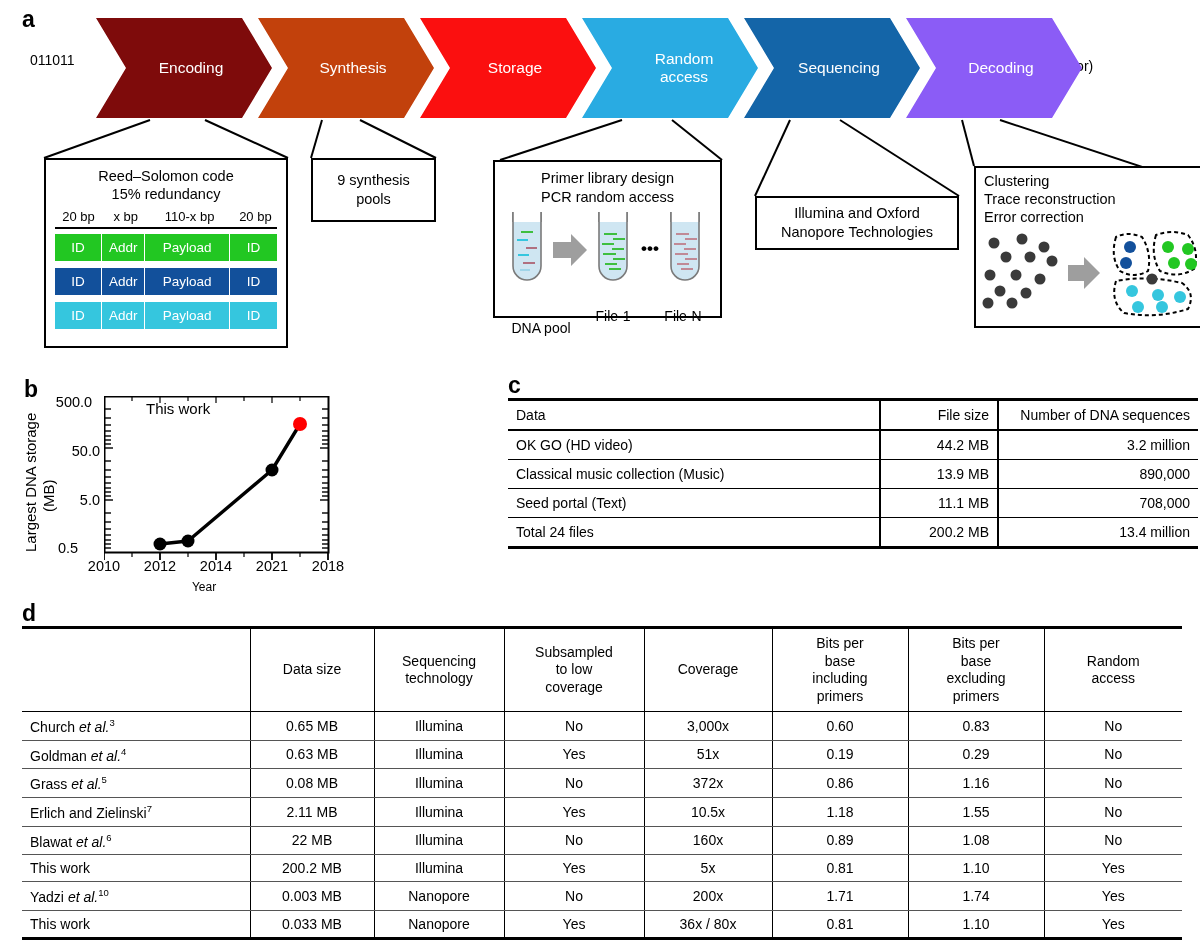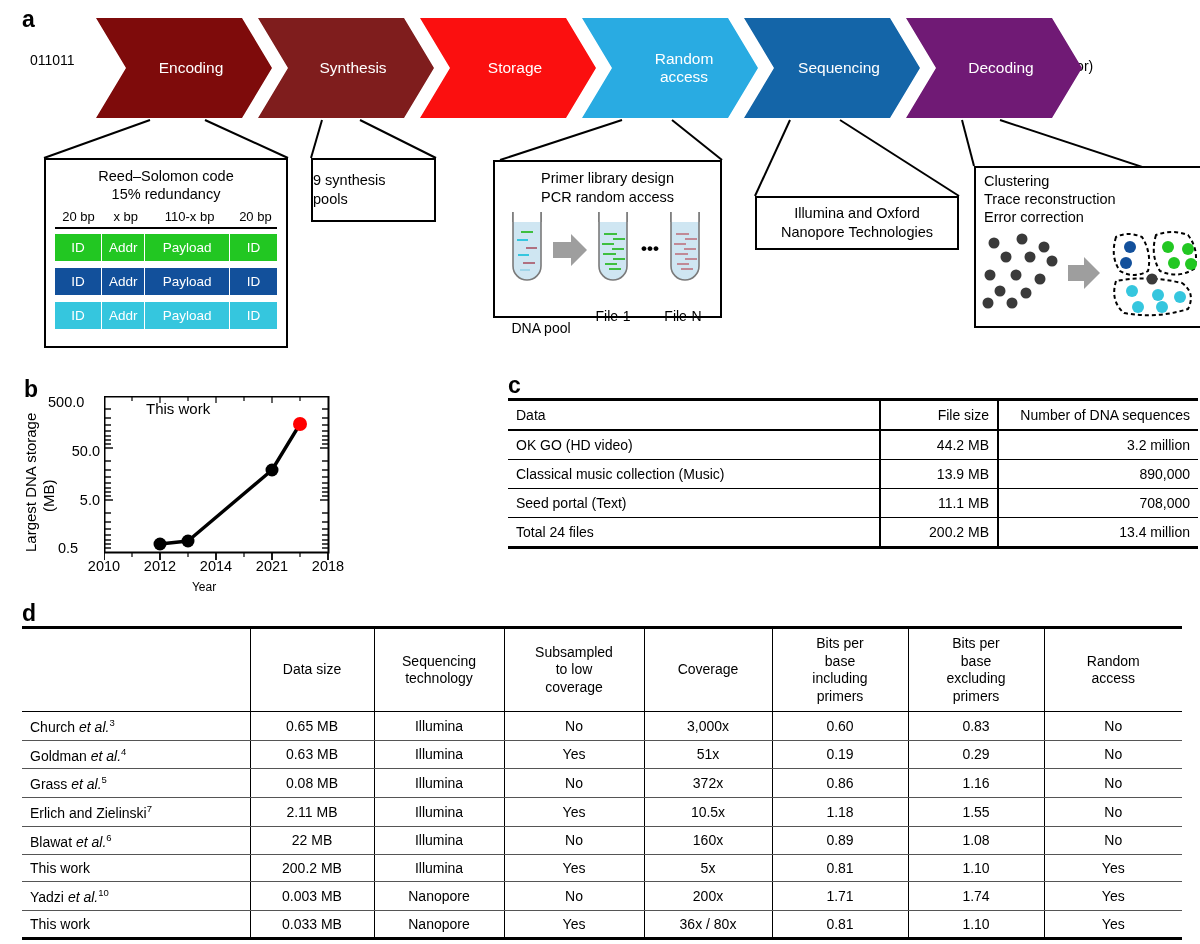--- a/index.html
+++ b/index.html
@@ -124,36 +124,36 @@
     <div class="bits-left">011011</div>
     <div class="bits-right">
       <div>011011</div>
       <div>(0 bit error)</div>
     </div>
 
     <div class="chev-row">
       <div class="chev" style="left:96px; width:176px; background:#7E0B0B;">
         <span>Encoding</span>
       </div>
-      <div class="chev" style="left:258px; width:176px; background:#7f1d1d;">
+      <div class="chev" style="left:258px; width:176px; background:#c2410c;">
         <span>Synthesis</span>
       </div>
       <div class="chev" style="left:420px; width:176px; background:#FB0F0F;">
         <span>Storage</span>
       </div>
       <div class="chev" style="left:582px; width:176px; background:#29ABE2;">
         <span>
           <span style="display:block">Random</span>
           <span style="display:block">access</span>
         </span>
       </div>
       <div class="chev" style="left:744px; width:176px; background:#1465A8;">
         <span>Sequencing</span>
       </div>
-      <div class="chev" style="left:906px; width:176px; background:#701a75;">
+      <div class="chev" style="left:906px; width:176px; background:#8b5cf6;">
         <span>Decoding</span>
       </div>
     </div>
 
     <svg class="lines" viewBox="0 0 1200 360">
       <g stroke="#000" stroke-width="2" fill="none">
 
         <path d="M150 120 L44 158"></path>
         <path d="M205 120 L288 158"></path>
 
@@ -197,21 +197,21 @@
         <div style="width:48px">ID</div>
       </div>
       <div class="seqrow g3">
         <div style="width:48px">ID</div>
         <div style="width:44px">Addr</div>
         <div style="width:86px">Payload</div>
         <div style="width:48px">ID</div>
       </div>
     </div>
 
-    <div class="subbox" style="left:311px; top:158px; width:125px; height:64px; display:flex; flex-direction:column; align-items:flex-start; justify-content:center;">
+    <div class="subbox" style="left:311px; top:158px; width:125px; height:64px; display:flex; flex-direction:column; align-items:center; justify-content:center;">
       <div>9 synthesis</div>
       <div>pools</div>
     </div>
 
     <div class="subbox" style="left:493px; top:160px; width:229px; height:158px; text-align:center;">
       <div class="btitle">
         <div>Primer library design</div>
         <div>PCR random access</div>
       </div>
       <svg width="225" height="100" viewBox="0 0 225 100" style="display:block;margin-top:2px">
@@ -333,21 +333,21 @@
   <div id="panel-b">
     <div class="panel-letter" style="left:24px; top:4px;">b</div>
 
     <div class="axis-ylab" style="left:22px; top:180px;">
       <span>Largest DNA storage</span>
     </div>
     <div class="axis-ylab" style="left:40px; top:140px;">
       <span>(MB)</span>
     </div>
 
-    <div class="tick-lab" style="left:48px; top:22px; width:52px; text-align:left;">500.0</div>
+    <div class="tick-lab" style="left:48px; top:22px; width:52px; text-align:center;">500.0</div>
     <div class="tick-lab" style="left:54px; top:71px; width:46px; text-align:right;">50.0</div>
     <div class="tick-lab" style="left:58px; top:120px; width:42px; text-align:right;">5.0</div>
     <div class="tick-lab" style="left:58px; top:168px; width:42px; text-align:left;">0.5</div>
 
     <svg width="250" height="200" viewBox="0 0 250 200" style="position:absolute; left:104px; top:24px;">
 
       <rect x="0.5" y="0.5" width="224" height="156" fill="#fff" stroke="#000" stroke-width="2"></rect>
 
       <g stroke="#000" stroke-width="1.4">
         <line x1="0" y1="13" x2="7" y2="13"></line>

